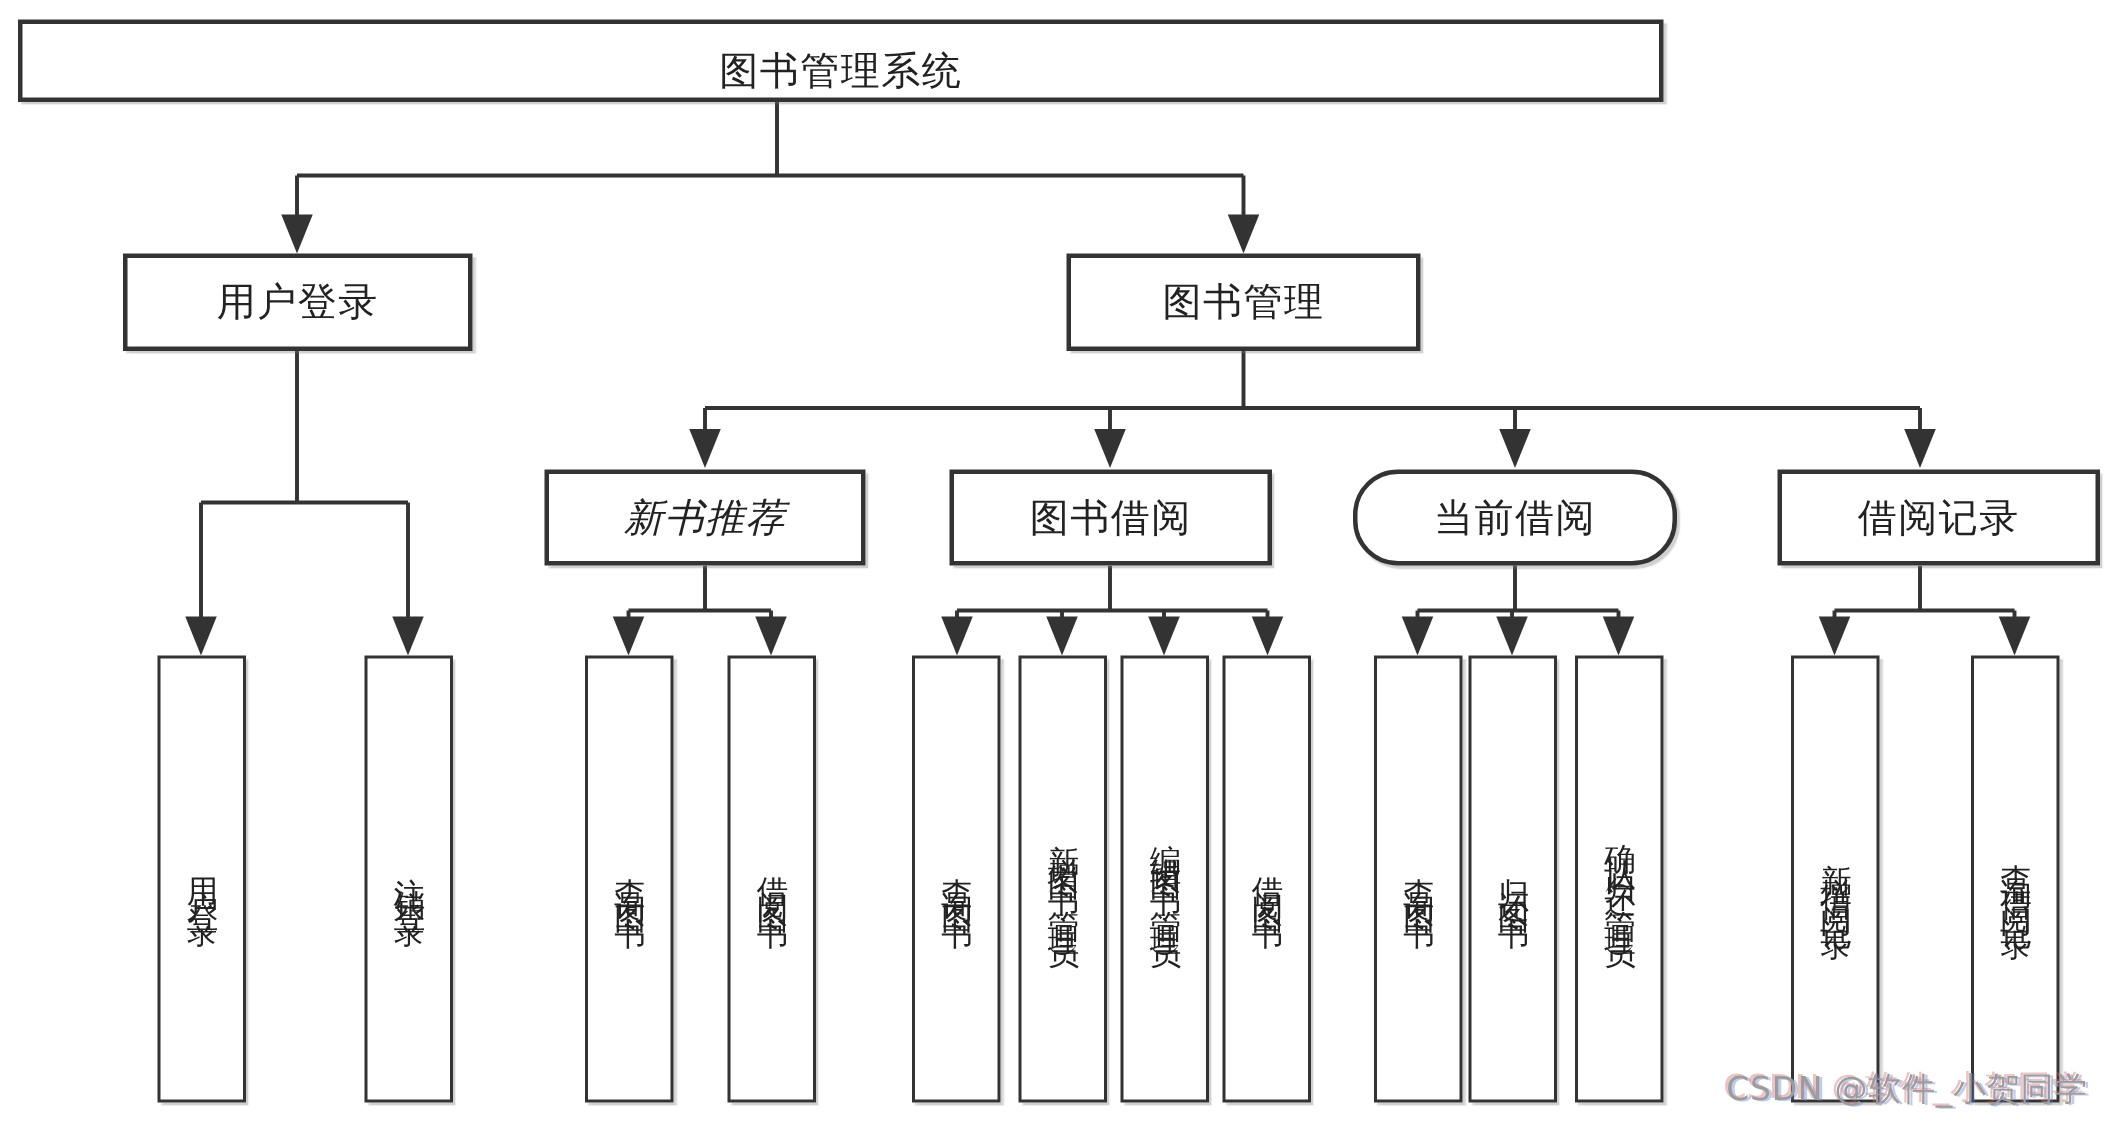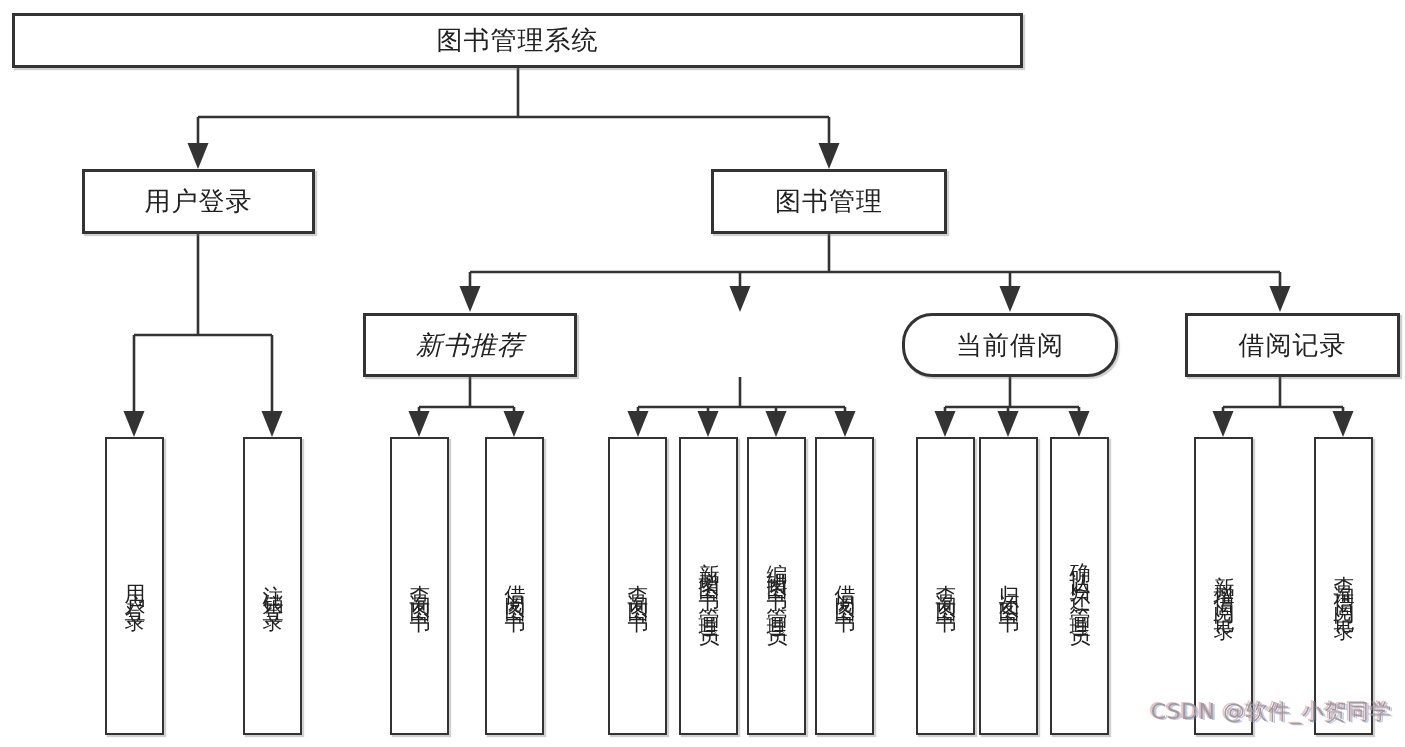--- a/index.html
+++ b/index.html
@@ -32,21 +32,21 @@
     align-items: center;
     justify-content: center;
     color: #222222;
     z-index: 2;
   }
   .hlabel {
     font-size: 26px;
     letter-spacing: 1px;
     white-space: nowrap;
   }
-  .root  { left: 12px;  top: 13px;  width: 1011px; height: 55px; }
+  .root  { left: 12px;  top: 13px;  width: 1097px; height: 55px; align-items: flex-end; }
   .lvl2  { top: 169px; height: 65px; }
   .lvl3  { top: 313px; height: 64px; }
   .leaf  { top: 437px; height: 298px; width: 59px; border-width: 2.5px; }
   .vlabel {
     writing-mode: vertical-rl;
     text-orientation: mixed;
     font-size: 21px;
     line-height: 1;
     letter-spacing: 9px;
     white-space: nowrap;
@@ -66,21 +66,21 @@
   #lf-bor-3    { left: 747px;  }
   #lf-bor-4    { left: 815px;  }
   #lf-cur-1    { left: 916px;  }
   #lf-cur-2    { left: 979px;  }
   #lf-cur-3    { left: 1050px; }
   #lf-recd-1   { left: 1194px; }
   #lf-recd-2   { left: 1314px; }
   #watermark {
     position: absolute;
     right: 13px;
-    bottom: 20px;
+    bottom: 6px;
     z-index: 5;
     font-size: 22px;
     color: #9c9c9c;
     letter-spacing: 0.5px;
     white-space: nowrap;
     text-shadow: -2px -1px 0 rgba(205,105,105,0.40), 2px 1px 0 rgba(105,125,205,0.40);
   }
 </style>
 </head>
 <body>
@@ -145,20 +145,23 @@
   <div class="box lvl2 hlabel" id="b-user-login">
     <span>用户登录</span>
   </div>
   <div class="box lvl2 hlabel" id="b-book-mgmt">
     <span>图书管理</span>
   </div>
 
   <div class="box lvl3 hlabel" id="b-new-rec">
     <span>新书推荐</span>
   </div>
+  <div class="box lvl3 hlabel" id="b-borrow">
+    <span>图书借阅</span>
+  </div>
   <div class="box lvl3 hlabel" id="b-current">
     <span>当前借阅</span>
   </div>
   <div class="box lvl3 hlabel" id="b-records">
     <span>借阅记录</span>
   </div>
 
   <div class="box leaf" id="lf-login-1">
     <span class="vlabel">用户登录</span>
   </div>

